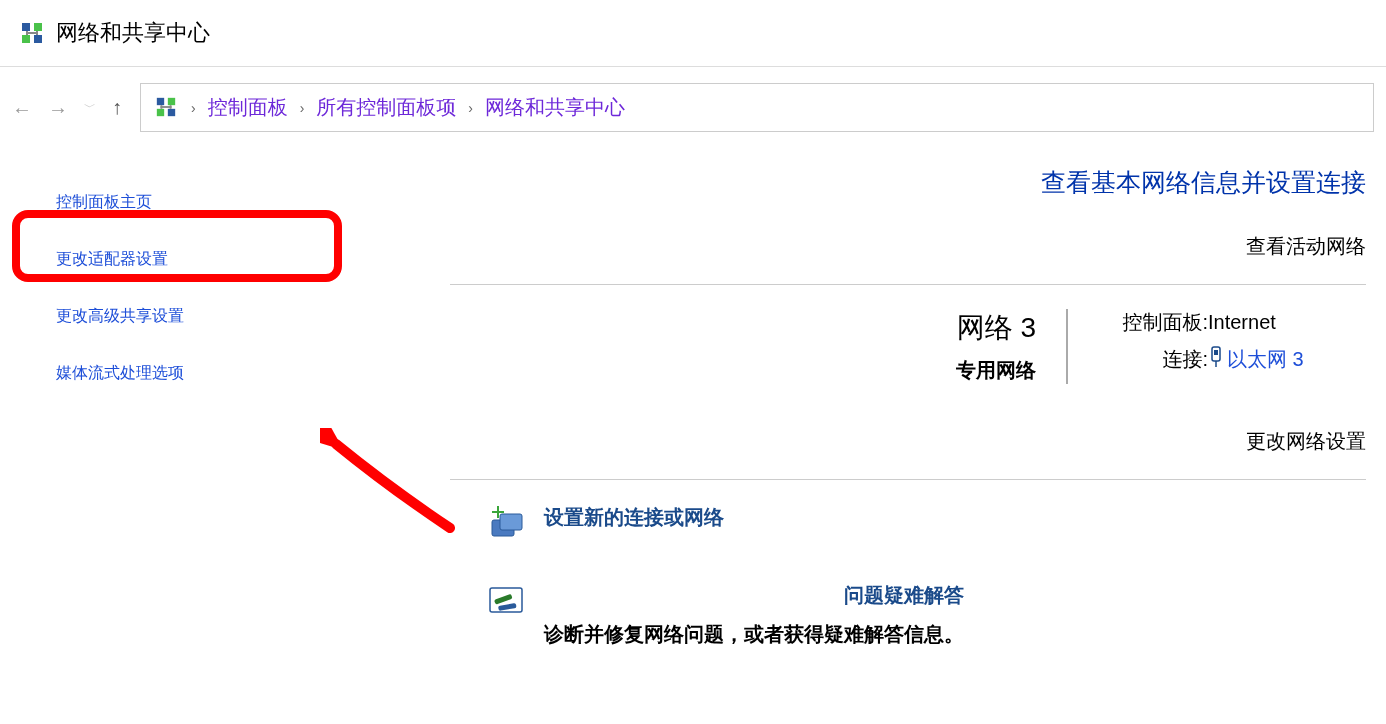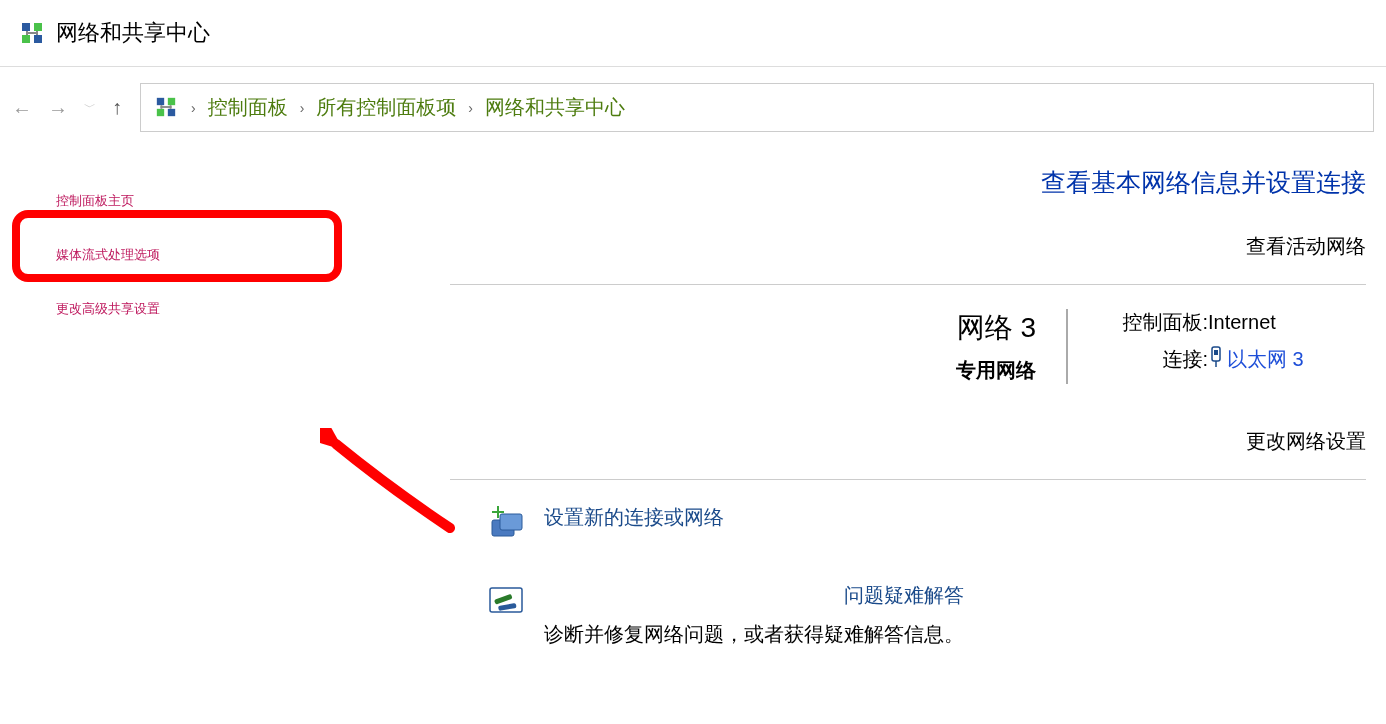--- a/index.html
+++ b/index.html
@@ -54,34 +54,34 @@
       flex: 1;
       border: 1px solid #ccc;
       padding: 10px 14px;
       font-size: 20px;
     }
     .breadcrumb .chevron {
       color: #666;
       font-size: 14px;
     }
     .breadcrumb-item {
-      color: #4d7c0f;
+      color: #6d28d9;
     }
     .content-area {
       display: flex;
       position: relative;
     }
     .sidebar {
       width: 360px;
       padding: 40px 0 0 56px;
     }
     .sidebar-link {
       display: block;
-      color: #be185d;
-      font-size: 13px;
+      color: #1d4ed8;
+      font-size: 16px;
       margin-bottom: 28px;
       cursor: pointer;
       padding: 4px 0;
     }
     .highlighted-wrapper {
       position: absolute;
       border: 8px solid #ff0000;
       border-radius: 16px;
       left: 12px;
       top: 62px;
@@ -149,20 +149,21 @@
       gap: 3px;
     }
     .settings-section {
       margin-top: 12px;
     }
     .settings-item {
       display: flex;
       align-items: flex-start;
       gap: 18px;
       margin: 24px 0 38px 36px;
+      font-weight: bold;
     }
     .settings-icon {
       width: 40px;
       height: 40px;
       flex-shrink: 0;
     }
     .settings-text .link-title {
       color: #1a4a8a;
       font-size: 20px;
       margin-bottom: 12px;
@@ -227,22 +228,23 @@
     <span class="chevron">›</span>
     <span class="breadcrumb-item">所有控制面板项</span>
     <span class="chevron">›</span>
     <span class="breadcrumb-item">网络和共享中心</span>
   </div>
 </div>
 
 <div class="content-area">
   <div class="sidebar">
     <a class="sidebar-link">控制面板主页</a>
+    <a class="sidebar-link">更改适配器设置</a>
+    <a class="sidebar-link">更改高级共享设置</a>
     <a class="sidebar-link">媒体流式处理选项</a>
-    <a class="sidebar-link">更改高级共享设置</a>
     <div class="highlighted-wrapper"></div>
   </div>
 
   <div class="main-panel">
     <h1 class="main-heading">查看基本网络信息并设置连接</h1>
 
     <div class="section-title">查看活动网络</div>
     <hr style="border:none;height:1px;background:#ccc;margin-right:0;">
 
     <div class="network-block">

